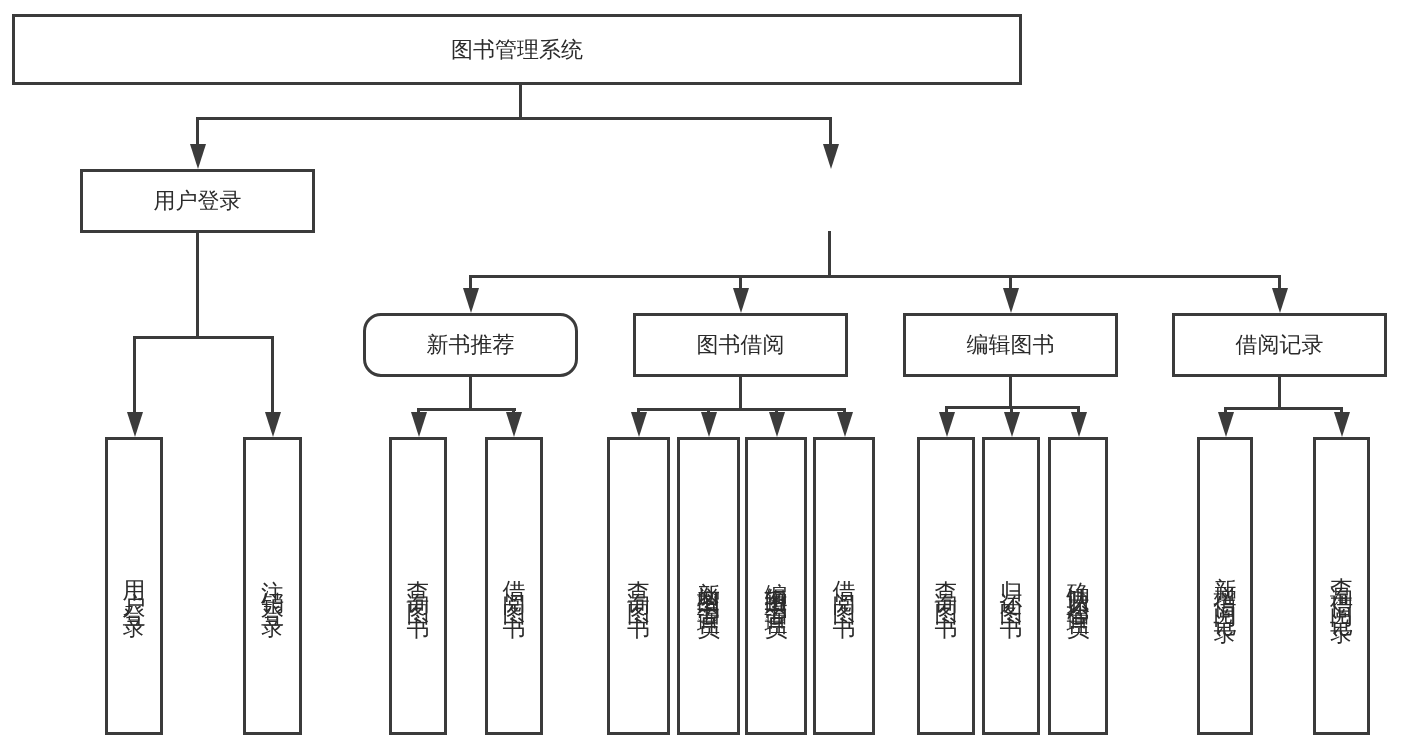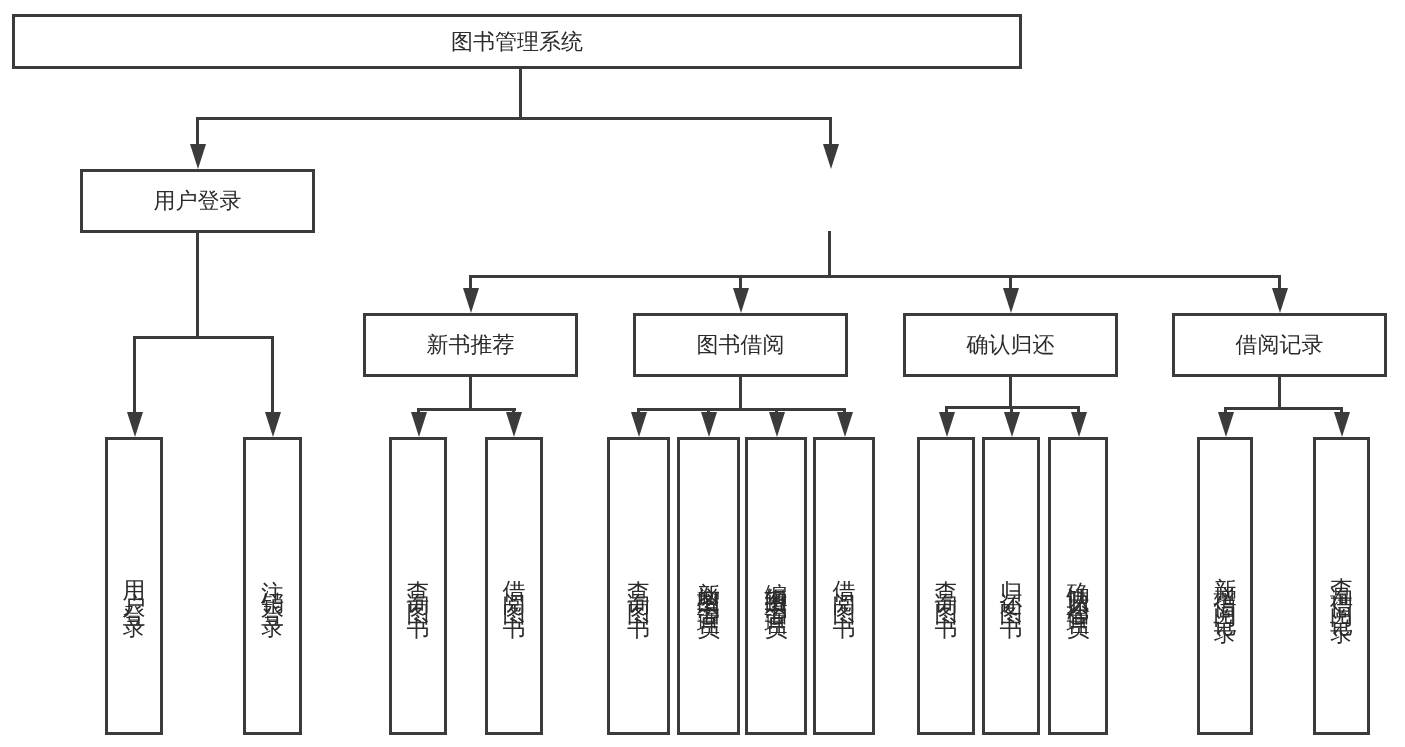--- a/index.html
+++ b/index.html
@@ -97,39 +97,39 @@
   <div class="hl" style="left:945px;top:406px;width:134px;"></div>
   <div class="arrow" style="left:945px;top:406px;height:6px;"></div>
   <div class="arrow" style="left:1010px;top:406px;height:6px;"></div>
   <div class="arrow" style="left:1077px;top:406px;height:6px;"></div>
 
   <div class="vl" style="left:1278px;top:375px;height:35px;"></div>
   <div class="hl" style="left:1224px;top:407px;width:119px;"></div>
   <div class="arrow" style="left:1224px;top:407px;height:5px;"></div>
   <div class="arrow" style="left:1340px;top:407px;height:5px;"></div>
 
-  <div class="box" style="left:12px;top:14px;width:1010px;height:55px;">
+  <div class="box" style="left:12px;top:14px;width:1010px;height:71px;">
     <span>图书管理系统</span>
   </div>
 
   <div class="box" style="left:80px;top:169px;width:235px;height:64px;">
     <span>用户登录</span>
   </div>
 
 
-  <div class="box" style="left:363px;top:313px;width:215px;height:64px;">
+  <div class="box" style="left:363px;top:313px;width:215px;height:64px;border-radius:18px;">
     <span>新书推荐</span>
   </div>
 
   <div class="box" style="left:633px;top:313px;width:215px;height:64px;">
     <span>图书借阅</span>
   </div>
 
   <div class="box" style="left:903px;top:313px;width:215px;height:64px;">
-    <span>确认归还</span>
+    <span>编辑图书</span>
   </div>
 
   <div class="box" style="left:1172px;top:313px;width:215px;height:64px;">
     <span>借阅记录</span>
   </div>
 
   <div class="box leaf ls4" style="left:105px;top:437px;width:58px;height:298px;">
     <span>用户登录</span>
   </div>
 

